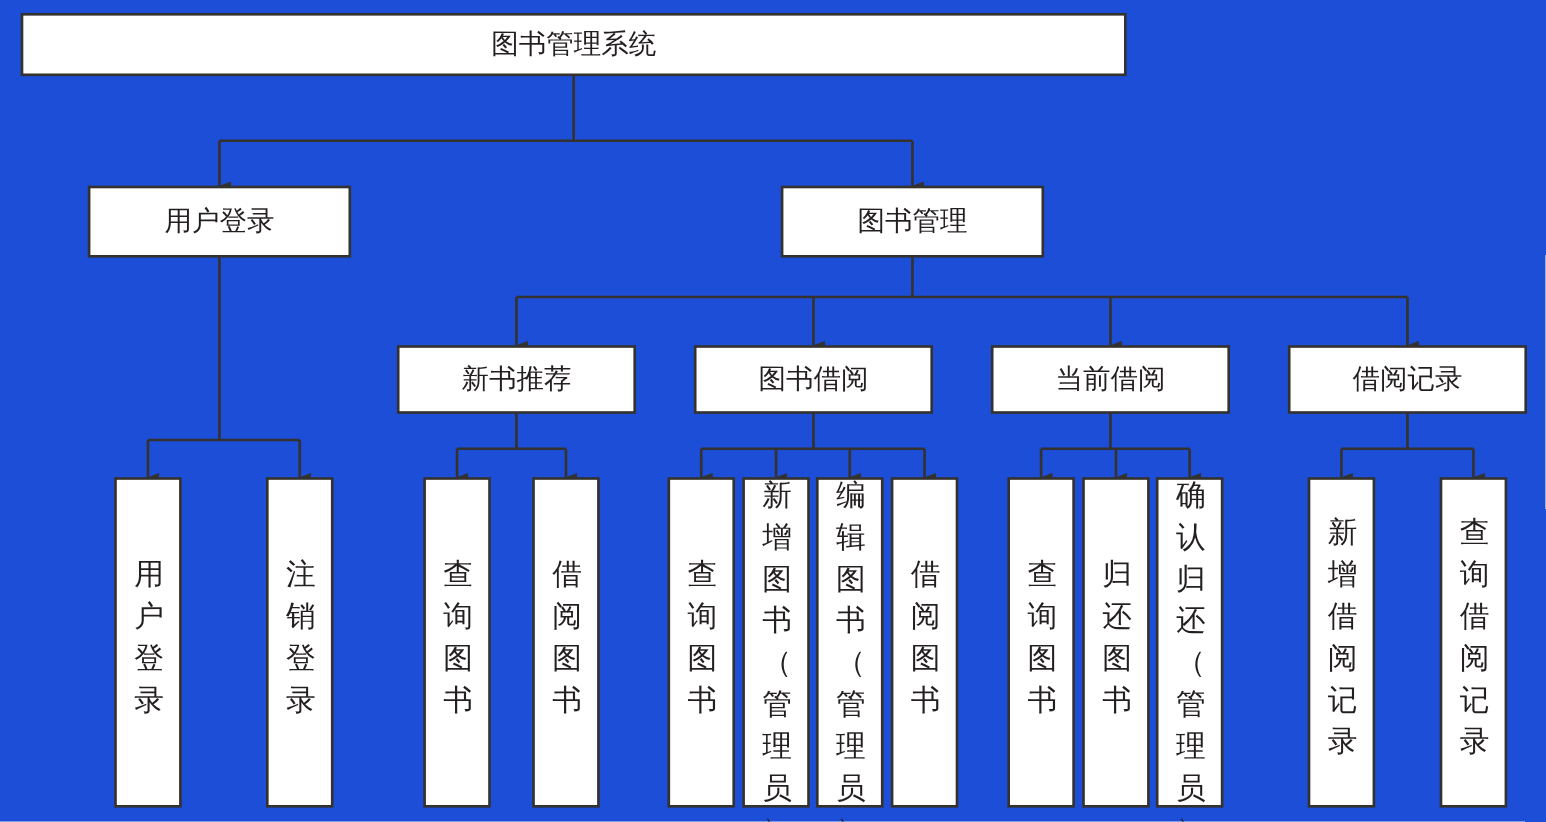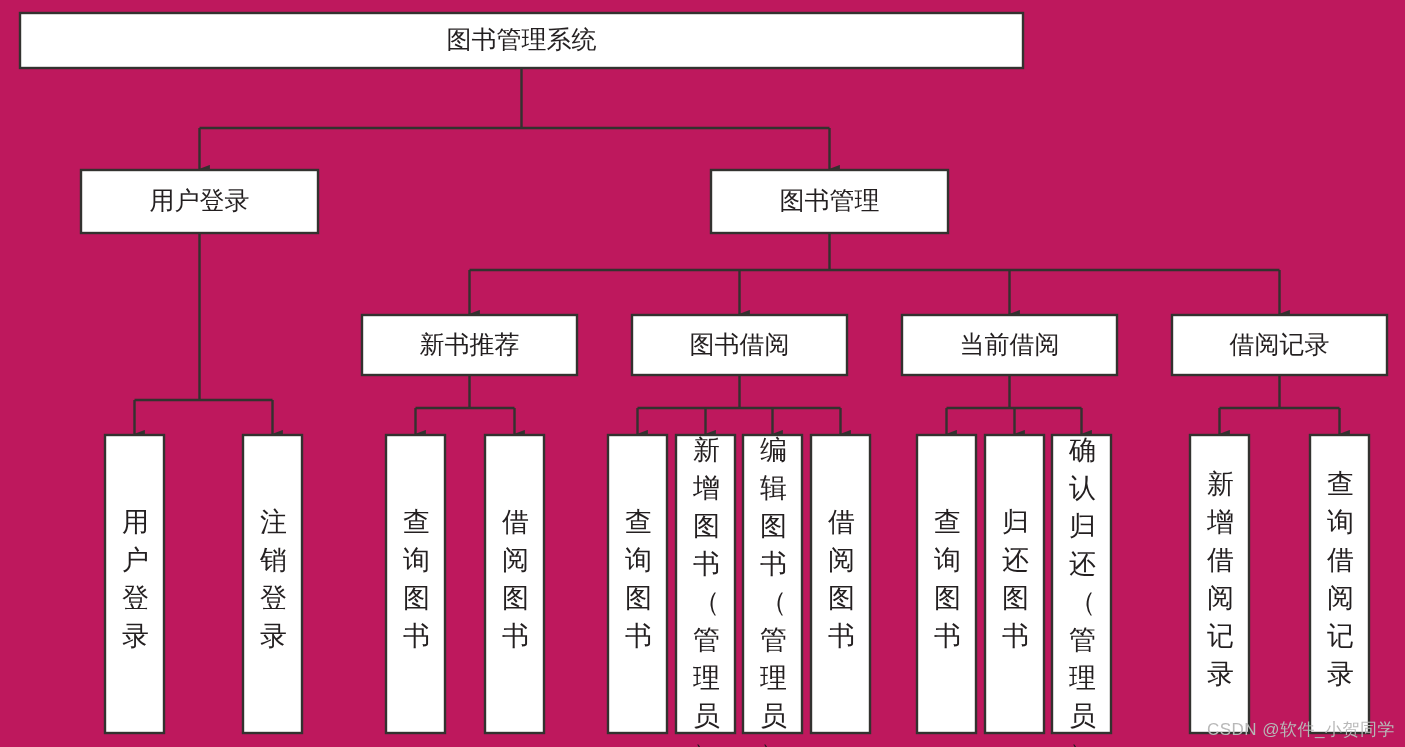--- a/index.html
+++ b/index.html
@@ -10,21 +10,21 @@
   body {
     width: 1405px;
     height: 747px;
     font-family: "Liberation Sans", "DejaVu Sans", sans-serif;
     overflow: hidden;
   }
   #diagram-root {
     position: relative;
     width: 1405px;
     height: 747px;
-    background: #be185d;
+    background: #1d4ed8;
   }
   svg#flow {
     position: absolute;
     left: 0;
     top: 0;
     width: 1405px;
     height: 747px;
   }
   .node-rect {
     fill: #ffffff;
@@ -179,14 +179,13 @@
           <rect x="1190" y="435" width="59" height="298" class="node-rect"></rect>
           <text x="1220.5" class="node-label-v-fallback" text-anchor="middle" font-size="27" font-family="&quot;Liberation Sans&quot;,&quot;DejaVu Sans&quot;,sans-serif" fill="#231f20"><tspan x="1220.5" y="493">新</tspan><tspan x="1220.5" y="531">增</tspan><tspan x="1220.5" y="569">借</tspan><tspan x="1220.5" y="607">阅</tspan><tspan x="1220.5" y="645">记</tspan><tspan x="1220.5" y="683">录</tspan></text>
         </g>
         <g>
           <rect x="1310" y="435" width="59" height="298" class="node-rect"></rect>
           <text x="1340.5" class="node-label-v-fallback" text-anchor="middle" font-size="27" font-family="&quot;Liberation Sans&quot;,&quot;DejaVu Sans&quot;,sans-serif" fill="#231f20"><tspan x="1340.5" y="493">查</tspan><tspan x="1340.5" y="531">询</tspan><tspan x="1340.5" y="569">借</tspan><tspan x="1340.5" y="607">阅</tspan><tspan x="1340.5" y="645">记</tspan><tspan x="1340.5" y="683">录</tspan></text>
         </g>
       </g>
   </svg>
 
-  <div class="watermark">CSDN @软件_小贺同学</div>
 </div>
 
 </body></html>

